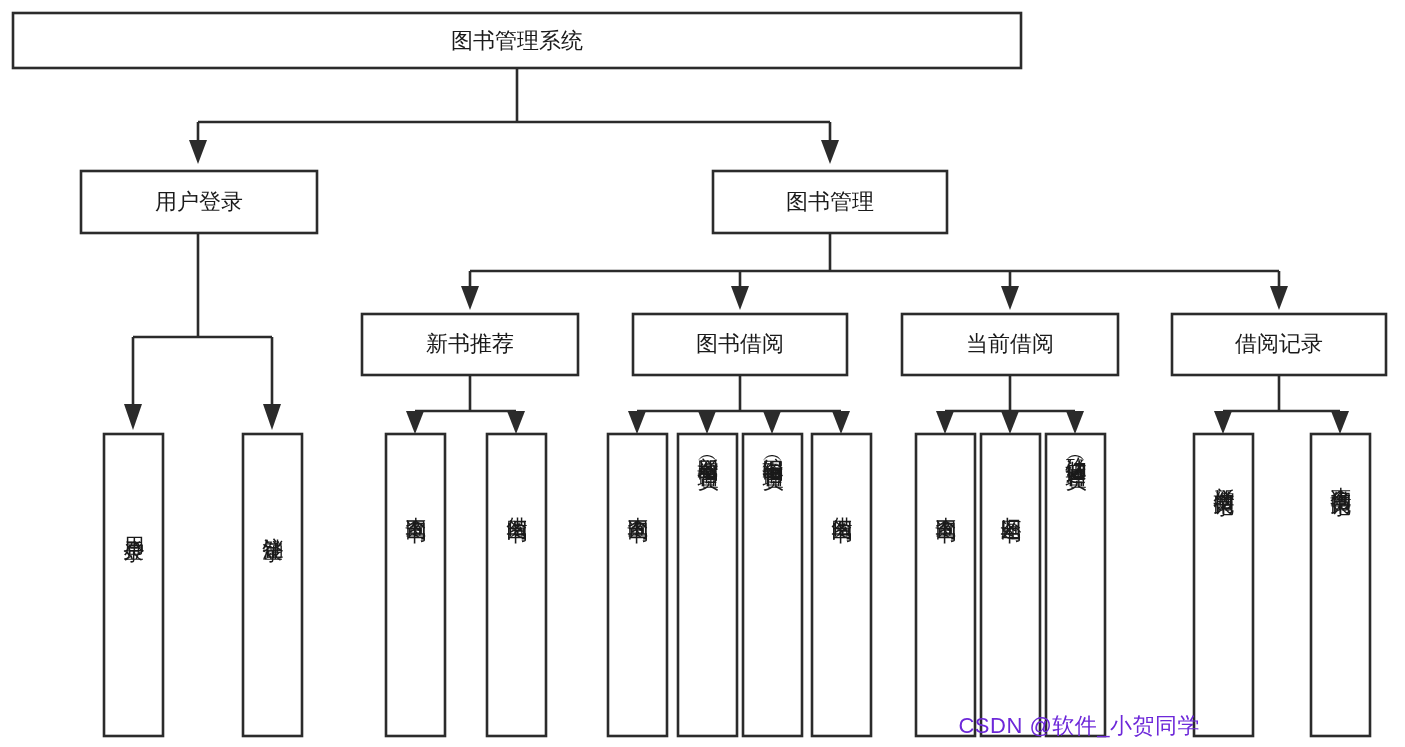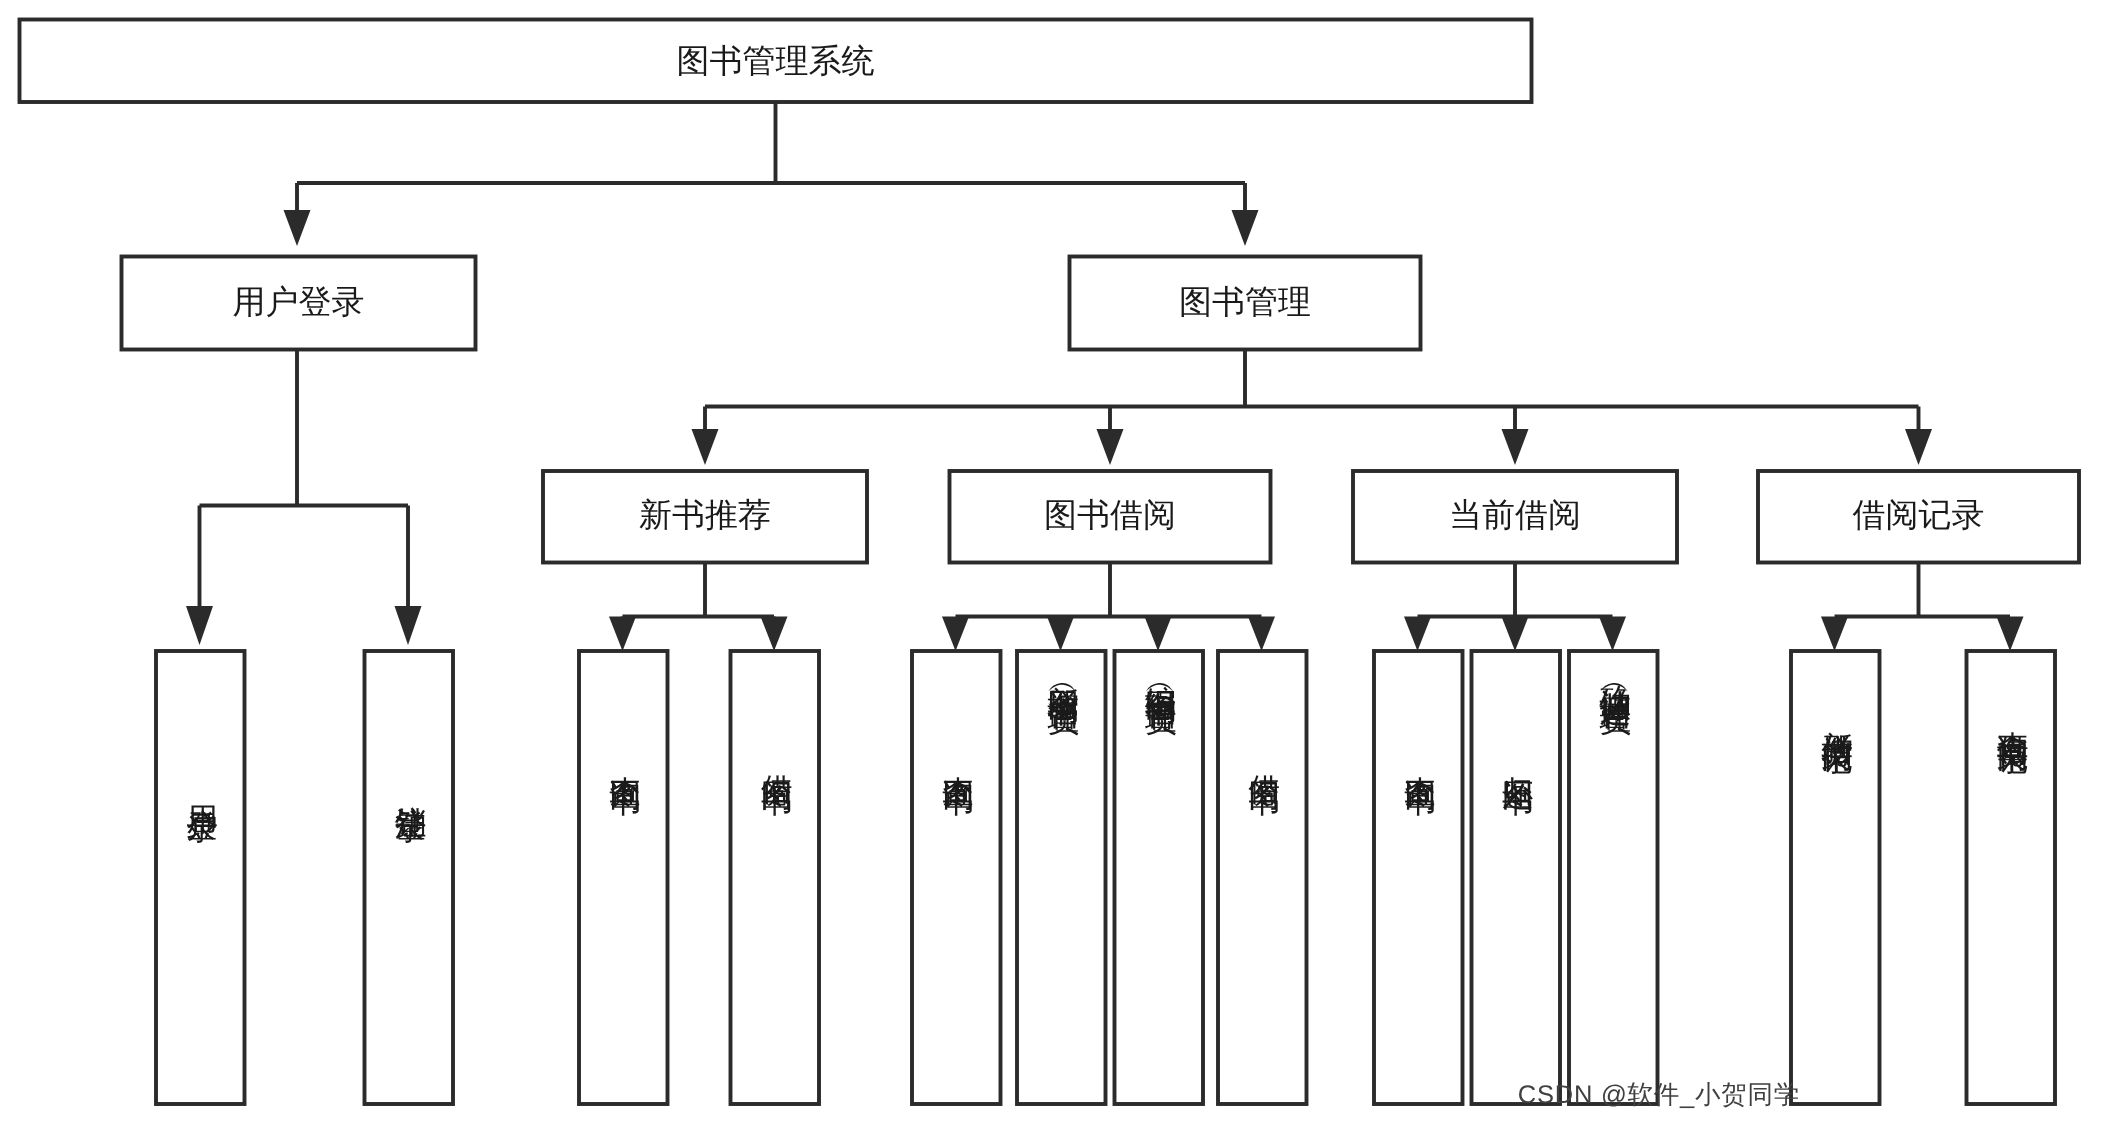--- a/index.html
+++ b/index.html
@@ -64,22 +64,22 @@
     line-height: 1.18;
     letter-spacing: 2px;
     color: #1a1a1a;
     white-space: nowrap;
   }
   #watermark {
     position: absolute;
     right: 14px;
     bottom: 6px;
     font-family: "Liberation Sans", "DejaVu Sans", sans-serif;
-    font-size: 17px;
-    color: #404040;
+    font-size: 22px;
+    color: #6d28d9;
     letter-spacing: 0.5px;
     white-space: nowrap;
   }
 </style>
 </head>
 <body>
 
 <div id="diagram-root">
 
   <svg id="flow-svg" viewBox="0 0 1405 747">

